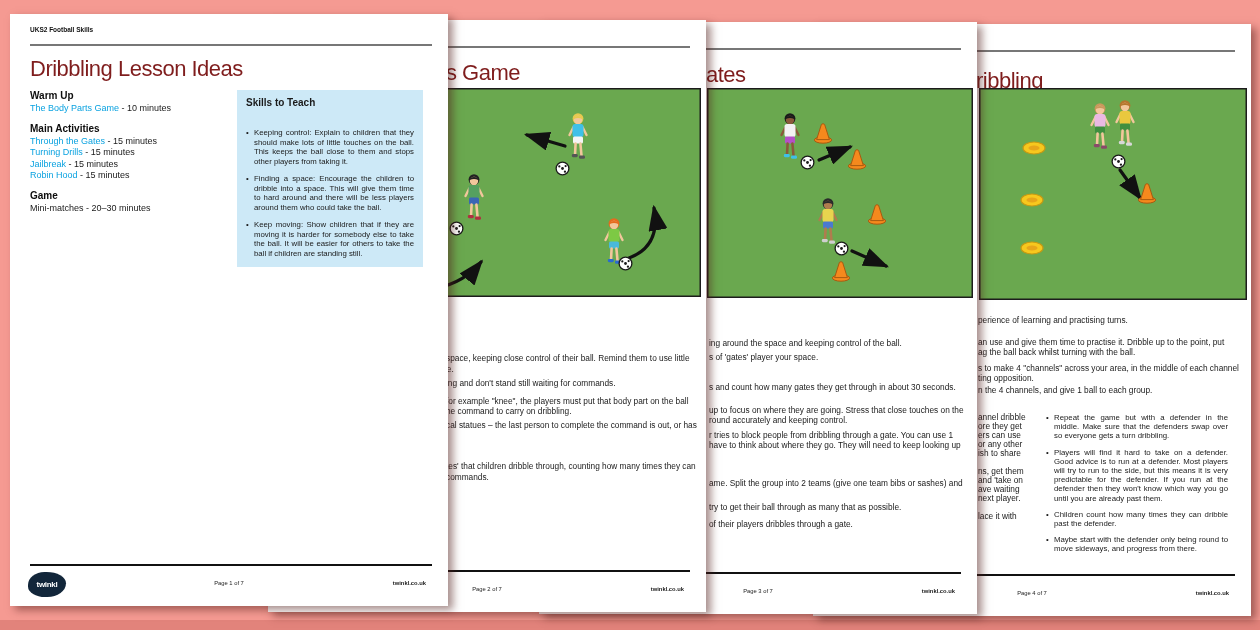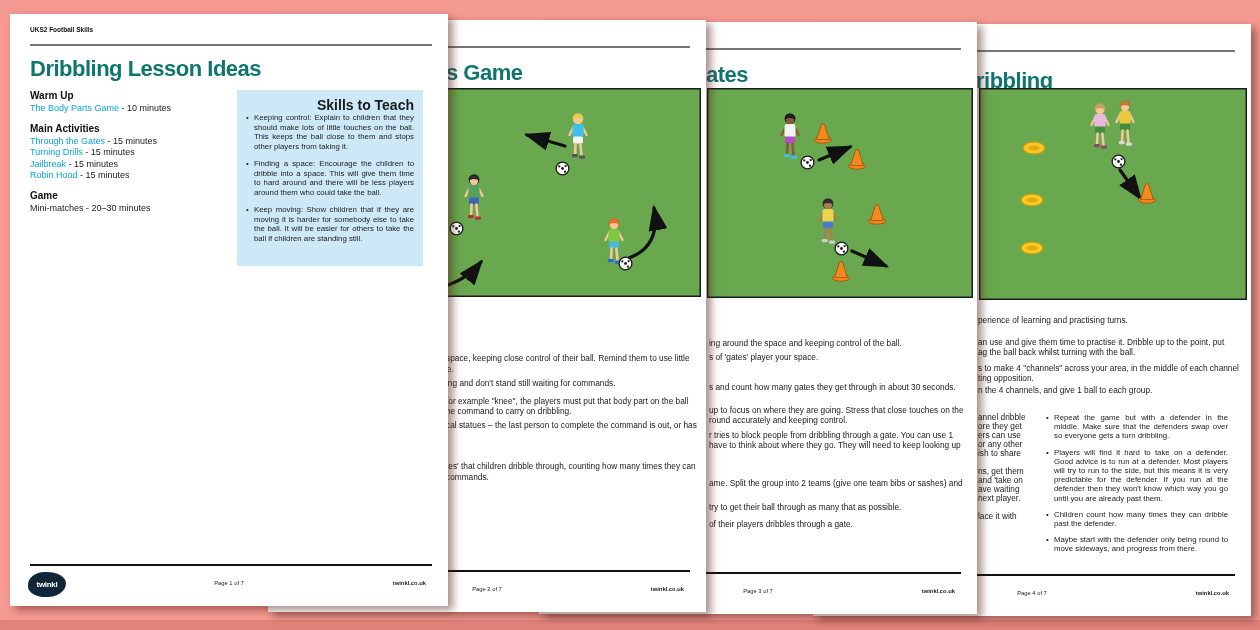--- a/index.html
+++ b/index.html
@@ -8,33 +8,33 @@
   #bottom-strip{position:absolute;left:0;bottom:0;width:1260px;height:10px;background:#e2837b;}
   .page{position:absolute;width:438px;height:592px;background:#ffffff;
         box-shadow:5px 4px 8px rgba(80,30,25,0.5);}
   #page1{left:10px;top:14px;z-index:40;}
   #page2{left:268px;top:20px;z-index:30;}
   #page3{left:539px;top:22px;z-index:20;}
   #page4{left:813px;top:24px;z-index:10;}
 
   .doc-header{position:absolute;left:20px;top:12px;font-size:6.5px;font-weight:bold;color:#111;}
   .top-rule{position:absolute;left:20px;width:402px;height:2px;background:#777;}
-  .page-title{position:absolute;font-size:22px;font-weight:bold;letter-spacing:-0.5px;color:#0f766e;white-space:nowrap;}
+  .page-title{position:absolute;font-size:22px;font-weight:normal;letter-spacing:-0.5px;color:#7f1d1d;white-space:nowrap;}
 
   
   .col-left{position:absolute;left:20px;top:76px;width:192px;}
   .h-small{font-size:10px;font-weight:bold;margin:0 0 2px 0;color:#0d0d0d;}
   .list-line{font-size:9px;line-height:11.5px;white-space:nowrap;}
   .link{color:#0aa2e0;font-weight:normal;cursor:pointer;}
   .gap8{height:8px;}
   .para{font-size:8.2px;line-height:10.3px;text-align:justify;margin-top:10px;}
 
   .skills-box{position:absolute;left:227px;top:76px;width:186px;min-height:176px;background:#cde9f7;
               padding:7px 9px 9px 9px;box-sizing:border-box;}
-  .skills-title{font-size:14px;font-weight:bold;margin-bottom:0;text-align:right;}
+  .skills-title{font-size:10px;font-weight:bold;margin-bottom:20px;}
   .bullet-row{display:flex;margin-bottom:8px;}
   .bullet-row:last-child{margin-bottom:0;}
   .bullet-marker{width:8px;font-size:7.8px;line-height:9.5px;flex:none;}
   .bullet-text{font-size:7.8px;line-height:9.5px;text-align:justify;}
 
   
   .footer-rule{position:absolute;left:20px;top:550px;width:402px;height:2px;background:#111;}
   .footer-page{position:absolute;left:0;right:0;top:566px;text-align:center;font-size:5.8px;color:#222;}
   .footer-site{position:absolute;right:22px;top:566px;font-size:5.8px;font-weight:bold;color:#222;}
   .logo{position:absolute;left:18px;top:558px;width:38px;height:25px;background:#12263a;

